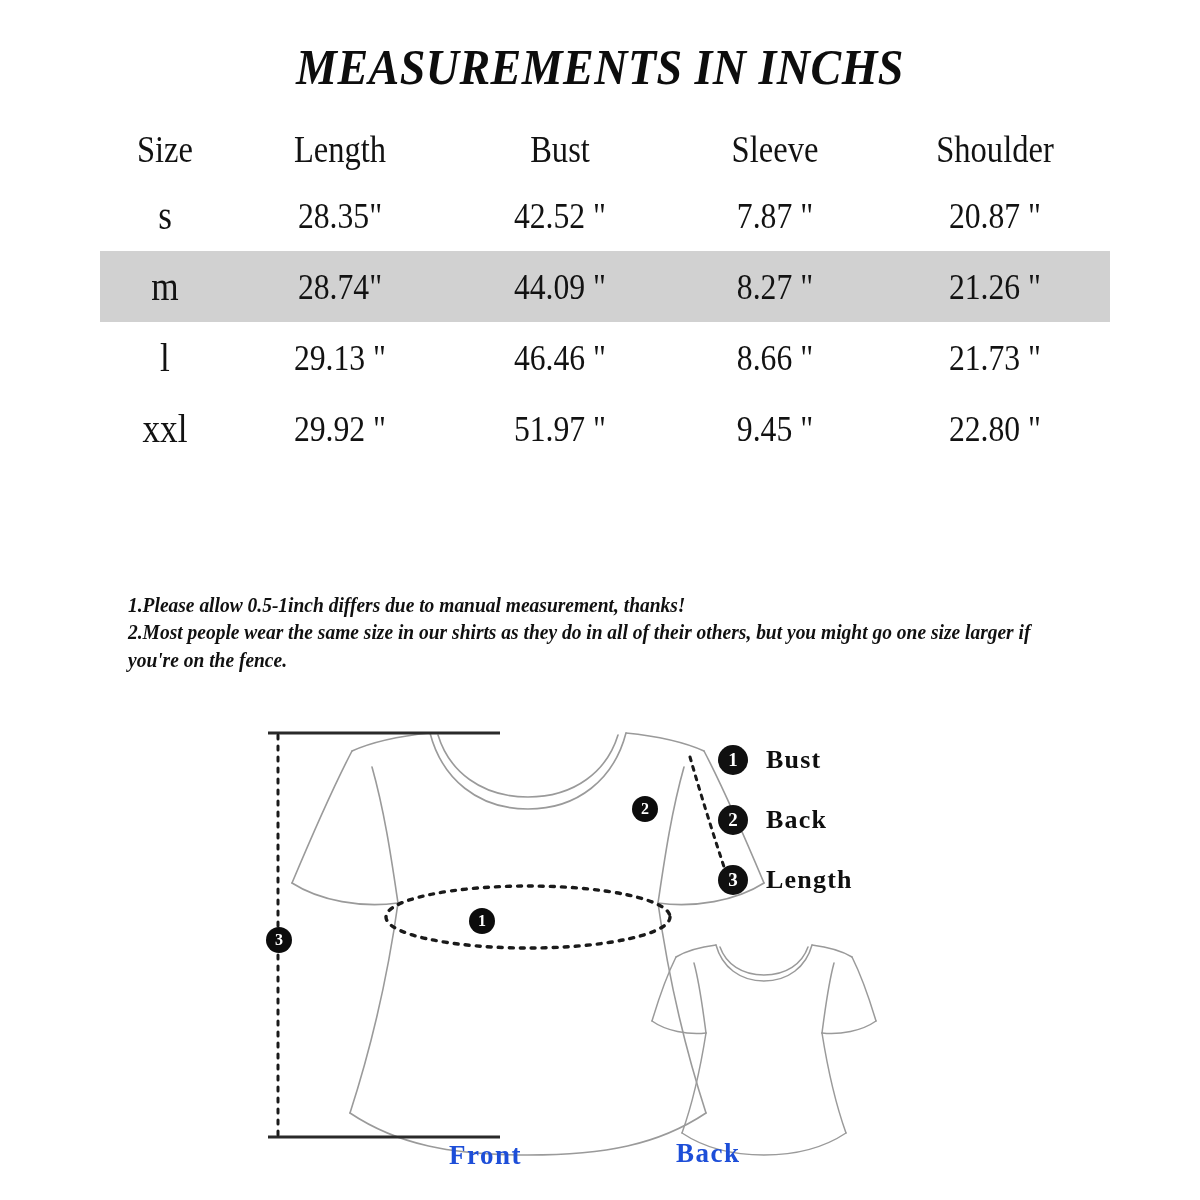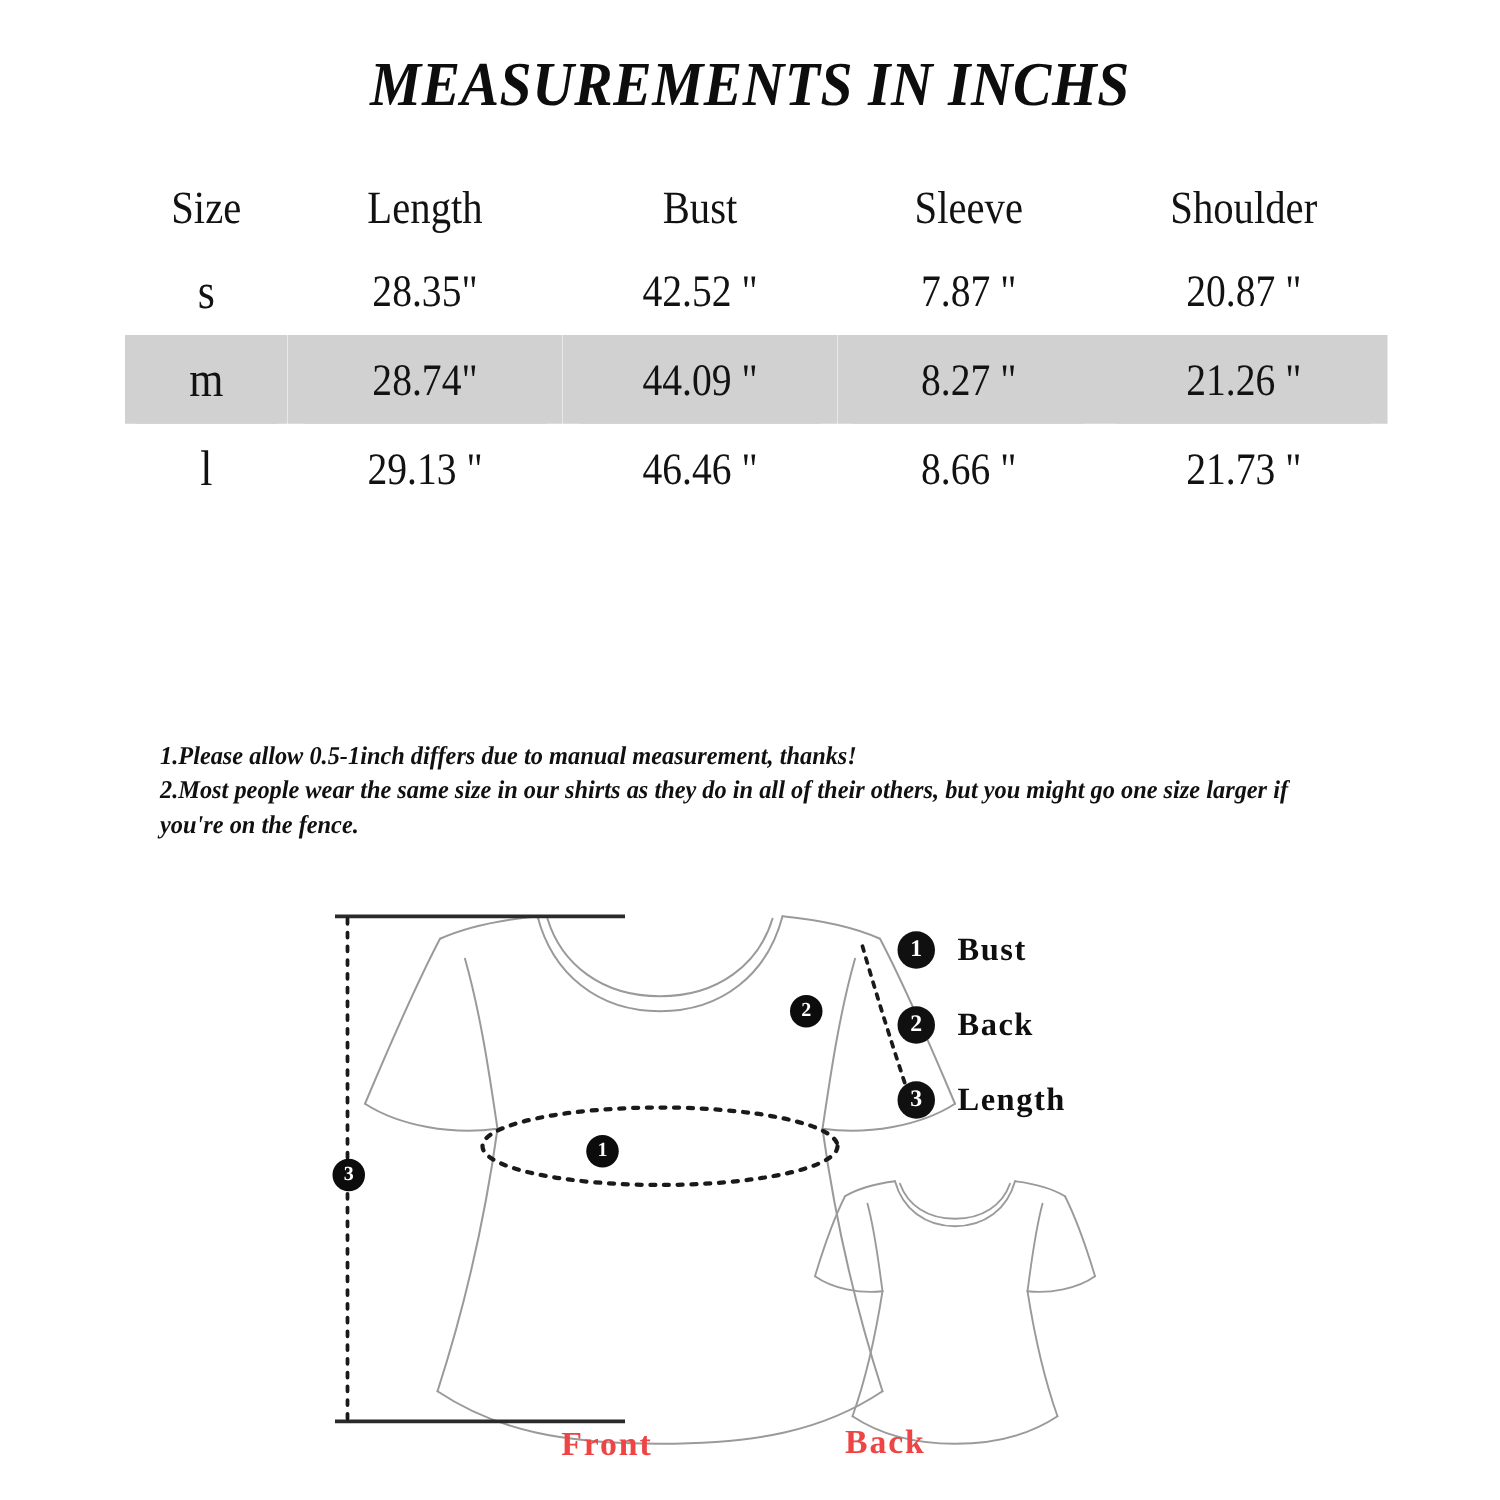--- a/index.html
+++ b/index.html
@@ -36,21 +36,21 @@
     font-style: italic;
     font-size: 50px;
     letter-spacing: 0.5px;
     transform: scaleX(0.92);
     color: #0d0d0d;
   }
 
   
   .table-wrap {
     position: absolute;
-    top: 135px;
+    top: 118px;
     left: 100px;
     width: 1010px;
   }
   table.size-table {
     width: 1010px;
     border-collapse: collapse;
     table-layout: fixed;
   }
   table.size-table th,
   table.size-table td {
@@ -149,21 +149,21 @@
     color: #0f0f0f;
   }
 
   
   .caption {
     position: absolute;
     font-family: "Liberation Serif", "DejaVu Serif", serif;
     font-weight: bold;
     font-size: 27px;
     letter-spacing: 1.5px;
-    color: #ef4444;
+    color: #1d4ed8;
   }
   .caption-front { top: 1140px; left: 449px; }
   .caption-back  { top: 1138px; left: 676px; }
 
   
   .dbadge {
     position: absolute;
     width: 26px;
     height: 26px;
     border-radius: 50%;
@@ -219,20 +219,27 @@
           <td>8.27 "</td>
           <td>21.26 "</td>
         </tr>
         <tr>
           <td class="size-cell">l</td>
           <td>29.13 "</td>
           <td>46.46 "</td>
           <td>8.66 "</td>
           <td>21.73 "</td>
         </tr>
+        <tr>
+          <td class="size-cell">xxl</td>
+          <td>29.92 "</td>
+          <td>51.97 "</td>
+          <td>9.45 "</td>
+          <td>22.80 "</td>
+        </tr>
       </tbody>
     </table>
   </div>
 
   <div class="notes">
     <div class="note-line">1.Please allow 0.5-1inch differs due to manual measurement, thanks!</div>
     <div class="note-line">2.Most people wear the same size in our shirts as they do in all of their others, but you might go one size larger if you're on the fence.</div>
   </div>
 
   <div class="diagram">

